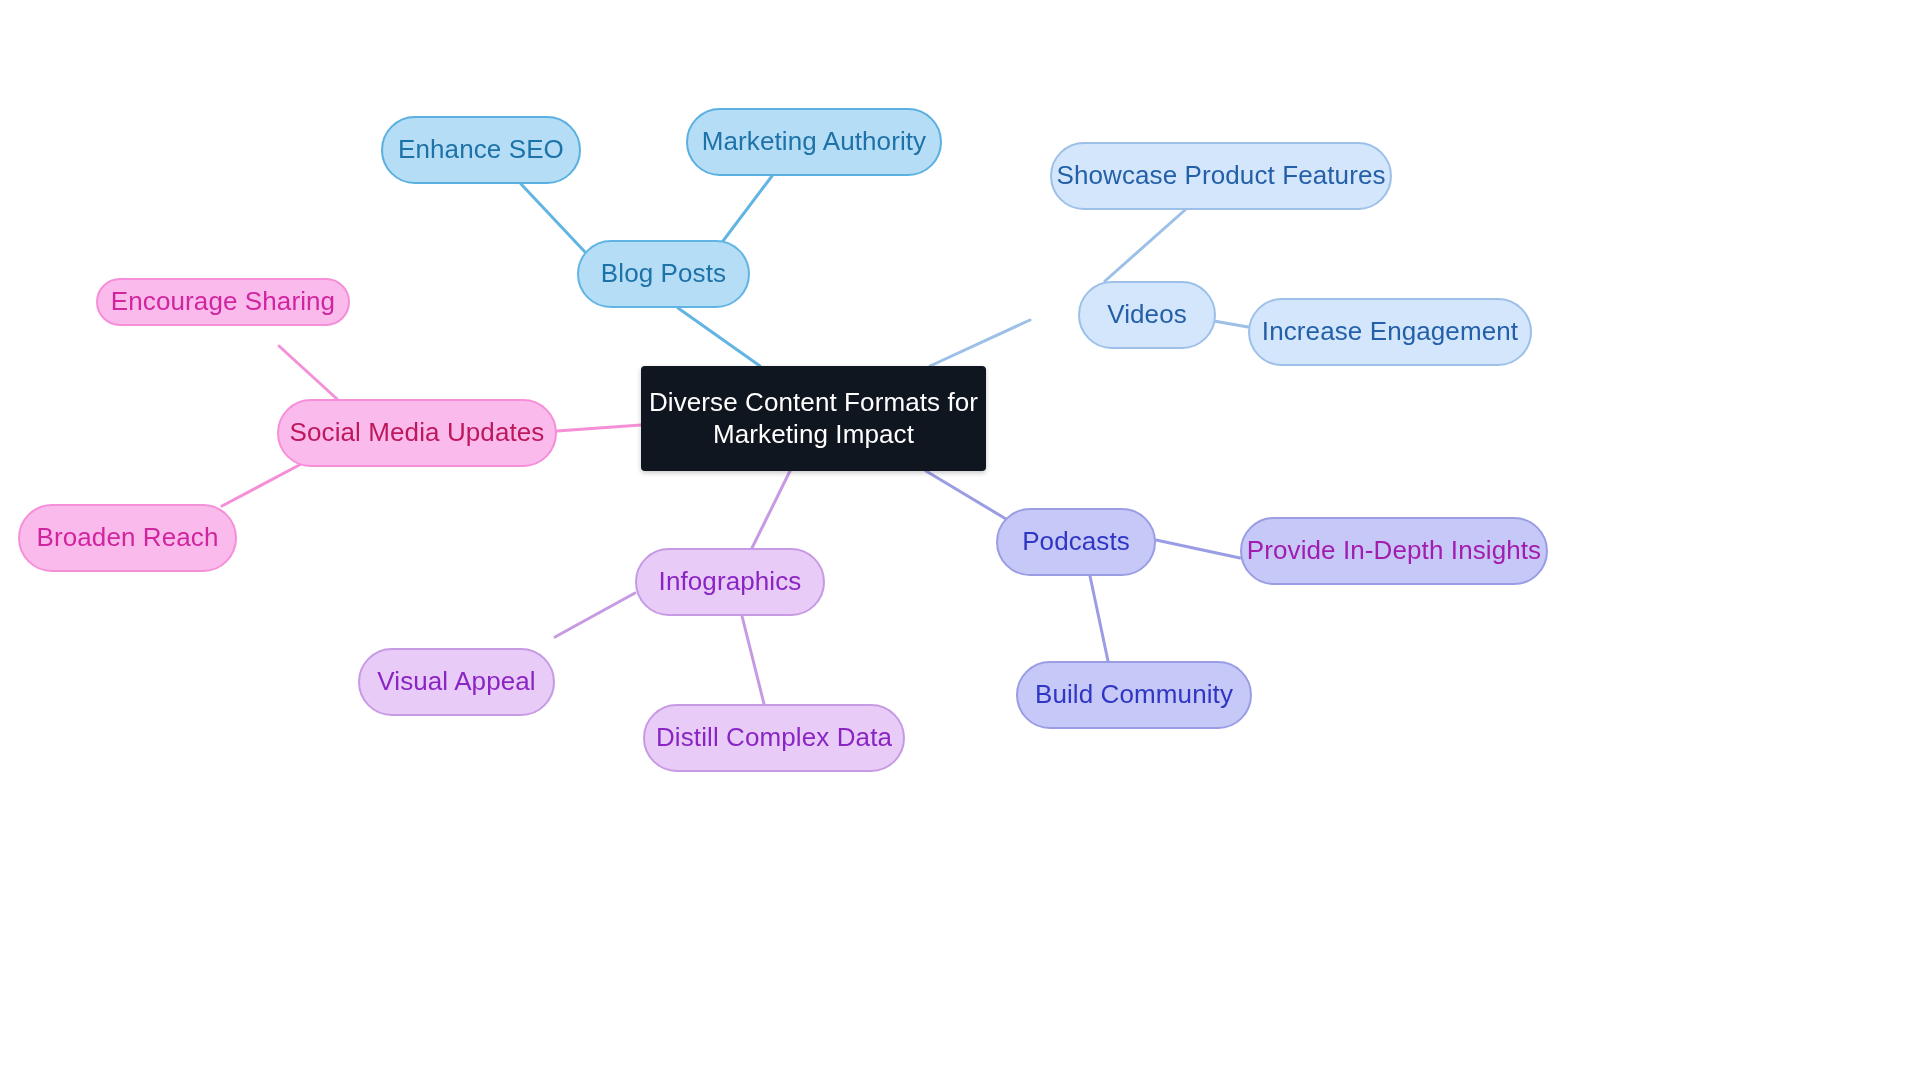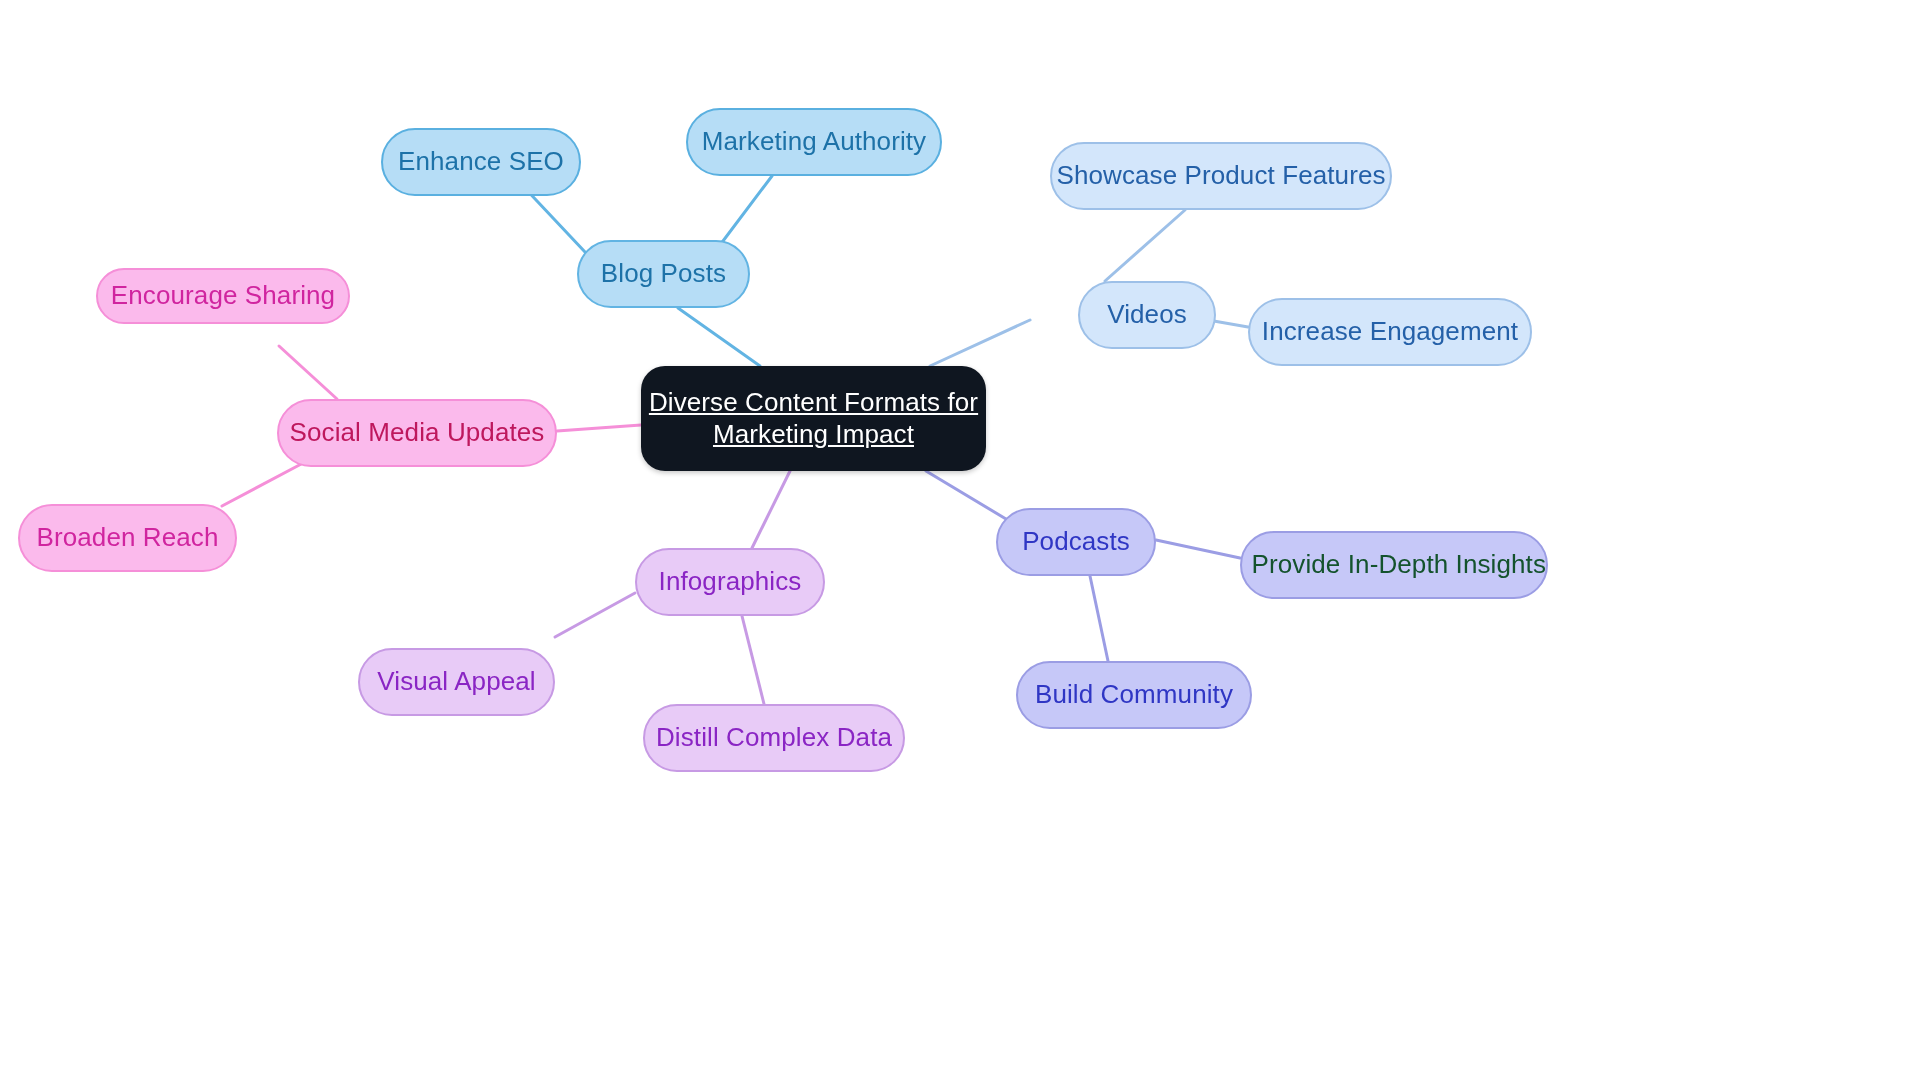--- a/index.html
+++ b/index.html
@@ -29,25 +29,24 @@
     align-items: center;
     justify-content: center;
     text-align: center;
     border-style: solid;
     border-width: 2px;
     white-space: pre-line;
     line-height: 1.22;
     letter-spacing: 0.1px;
   }
   .node-root {
-    border-radius: 24px;
+    border-radius: 4px;
     font-size: 26px;
     border-width: 0;
     box-shadow: 0 2px 5px rgba(0,0,0,0.22);
-    text-decoration: underline;
   }
   .node-branch {
     border-radius: 999px;
     font-size: 26px;
   }
   .node-leaf {
     border-radius: 999px;
     font-size: 26px;
   }
 </style>
@@ -69,28 +68,28 @@
       <line x1="635" y1="593" x2="555" y2="637" stroke="#c79ae4" stroke-width="3" stroke-linecap="round"></line>
       <line x1="742" y1="616" x2="764" y2="704" stroke="#c79ae4" stroke-width="3" stroke-linecap="round"></line>
       <line x1="926" y1="471" x2="1006" y2="519" stroke="#9b9de4" stroke-width="3" stroke-linecap="round"></line>
       <line x1="1156" y1="540" x2="1240" y2="558" stroke="#9b9de4" stroke-width="3" stroke-linecap="round"></line>
       <line x1="1090" y1="576" x2="1108" y2="661" stroke="#9b9de4" stroke-width="3" stroke-linecap="round"></line>
     </svg>
   <div id="node-layer">
       <div class="node node-root" style="left: 641px; top: 366px; width: 345px; height: 105px; background: rgb(15, 22, 32); border-color: rgb(15, 22, 32); color: rgb(255, 255, 255);"><span>Diverse Content Formats for
 Marketing Impact</span></div>
       <div class="node node-branch" style="left: 577px; top: 240px; width: 173px; height: 68px; background: rgb(182, 221, 246); border-color: rgb(98, 180, 227); color: rgb(29, 114, 168);"><span>Blog Posts</span></div>
-      <div class="node node-leaf" style="left: 381px; top: 128px; width: 200px; height: 68px; background: rgb(182, 221, 246); border-color: rgb(90, 176, 224); color: rgb(29, 114, 168);"><span>Enhance SEO</span></div>
+      <div class="node node-leaf" style="left: 381px; top: 116px; width: 200px; height: 68px; background: rgb(182, 221, 246); border-color: rgb(90, 176, 224); color: rgb(29, 114, 168);"><span>Enhance SEO</span></div>
       <div class="node node-leaf" style="left: 686px; top: 108px; width: 256px; height: 68px; background: rgb(182, 221, 246); border-color: rgb(90, 176, 224); color: rgb(29, 114, 168);"><span>Marketing Authority</span></div>
       <div class="node node-branch" style="left: 1078px; top: 281px; width: 138px; height: 68px; background: rgb(211, 230, 251); border-color: rgb(157, 192, 232); color: rgb(36, 96, 168);"><span>Videos</span></div>
       <div class="node node-leaf" style="left: 1050px; top: 142px; width: 342px; height: 68px; background: rgb(211, 230, 251); border-color: rgb(157, 192, 232); color: rgb(36, 96, 168);"><span>Showcase Product Features</span></div>
       <div class="node node-leaf" style="left: 1248px; top: 298px; width: 284px; height: 68px; background: rgb(211, 230, 251); border-color: rgb(157, 192, 232); color: rgb(36, 96, 168);"><span>Increase Engagement</span></div>
       <div class="node node-branch" style="left: 277px; top: 399px; width: 280px; height: 68px; background: rgb(251, 186, 236); border-color: rgb(245, 143, 216); color: #be185d;"><span>Social Media Updates</span></div>
-      <div class="node node-leaf" style="left: 96px; top: 268px; width: 254px; height: 56px; background: rgb(251, 186, 236); border-color: rgb(245, 143, 216); color: rgb(208, 37, 159);"><span>Encourage Sharing</span></div>
+      <div class="node node-leaf" style="left: 96px; top: 278px; width: 254px; height: 48px; background: rgb(251, 186, 236); border-color: rgb(245, 143, 216); color: rgb(208, 37, 159);"><span>Encourage Sharing</span></div>
       <div class="node node-leaf" style="left: 18px; top: 504px; width: 219px; height: 68px; background: rgb(251, 186, 236); border-color: rgb(245, 143, 216); color: rgb(208, 37, 159);"><span>Broaden Reach</span></div>
       <div class="node node-branch" style="left: 635px; top: 548px; width: 190px; height: 68px; background: rgb(232, 203, 247); border-color: rgb(199, 154, 228); color: rgb(138, 37, 196);"><span>Infographics</span></div>
       <div class="node node-leaf" style="left: 358px; top: 624px; width: 197px; height: 68px; background: rgb(232, 203, 247); border-color: rgb(199, 154, 228); color: rgb(138, 37, 196); margin-top: 24px;"><span>Visual Appeal</span></div>
       <div class="node node-leaf" style="left: 643px; top: 704px; width: 262px; height: 68px; background: rgb(232, 203, 247); border-color: rgb(199, 154, 228); color: rgb(138, 37, 196); justify-content: center;"><span>Distill Complex Data</span></div>
       <div class="node node-branch" style="left: 996px; top: 508px; width: 160px; height: 68px; background: rgb(198, 200, 248); border-color: rgb(155, 157, 228); color: rgb(47, 54, 196);"><span>Podcasts</span></div>
-      <div class="node node-leaf" style="left: 1240px; top: 531px; width: 308px; height: 68px; background: rgb(198, 200, 248); border-color: rgb(155, 157, 228); color: #14532d; justify-content: flex-end;"><span>Provide In-Depth Insights</span></div>
+      <div class="node node-leaf" style="left: 1240px; top: 517px; width: 308px; height: 68px; background: rgb(198, 200, 248); border-color: rgb(155, 157, 228); color: #a21caf;"><span>Provide In-Depth Insights</span></div>
       <div class="node node-leaf" style="left: 1016px; top: 661px; width: 236px; height: 68px; background: rgb(198, 200, 248); border-color: rgb(155, 157, 228); color: rgb(47, 54, 196);"><span>Build Community</span></div>
     </div>
 </div>
 
 </body></html>

